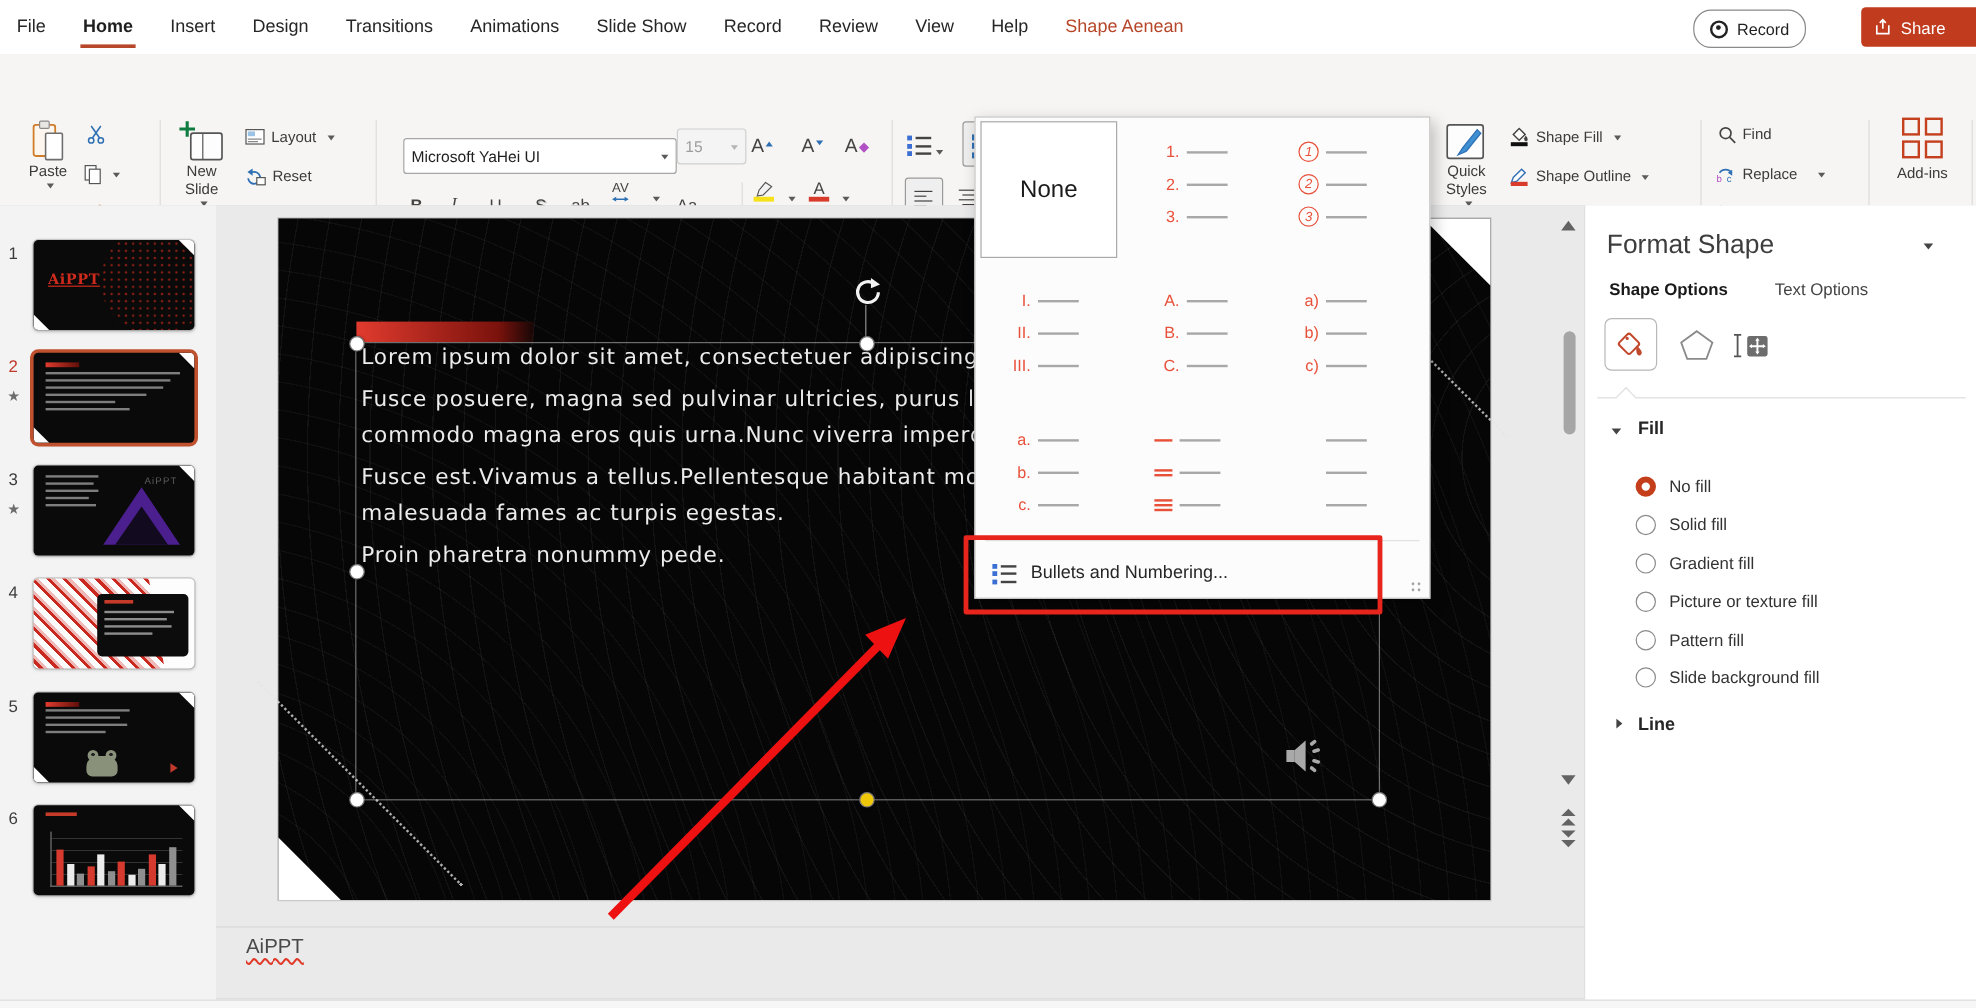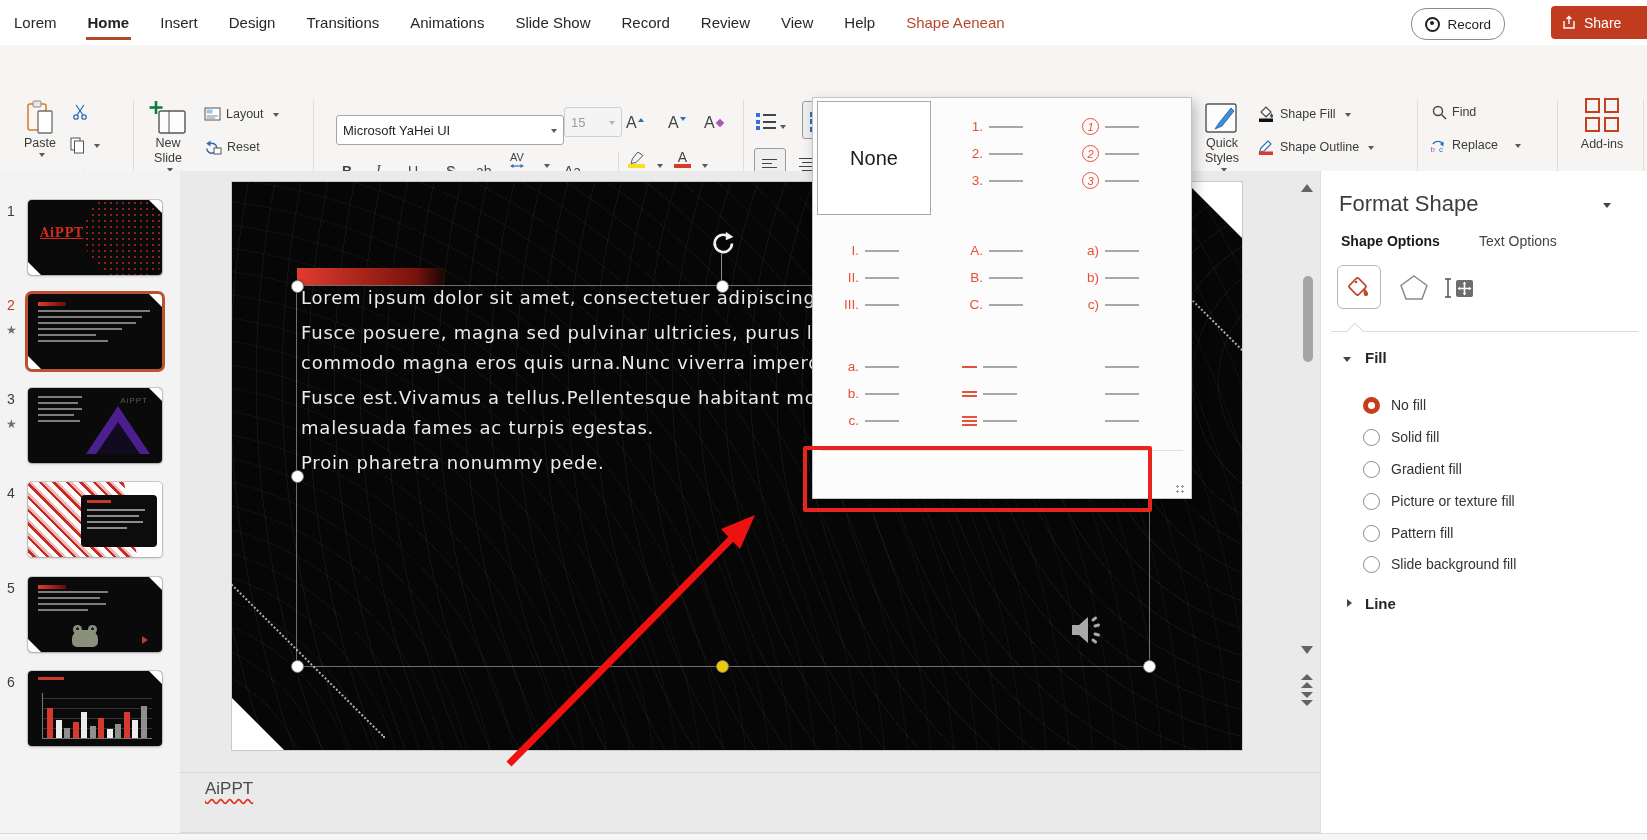--- a/index.html
+++ b/index.html
@@ -131,21 +131,21 @@
   #arrow-svg{position:absolute;left:0;top:0;z-index:30;pointer-events:none}
   #status{position:absolute;left:0;top:833px;width:1647px;height:7px;background:#f6f6f6;border-top:1px solid #dcdcdc}
 </style>
 </head>
 <body>
 
 <div id="app">
 
   <div id="titlebar">
     <div class="tabs">
-      <span class="tab">Lorem</span>
+      <span class="tab">File</span>
       <span class="tab active">Home</span>
       <span class="tab">Insert</span>
       <span class="tab">Design</span>
       <span class="tab">Transitions</span>
       <span class="tab">Animations</span>
       <span class="tab">Slide Show</span>
       <span class="tab">Record</span>
       <span class="tab">Review</span>
       <span class="tab">View</span>
       <span class="tab">Help</span>
@@ -766,20 +766,37 @@
           <span class="nummark"></span>
           <span class="numline"></span>
         </div>
       <div class="numrow">
           <span class="nummark"></span>
           <span class="numline"></span>
         </div>
     </div>
 
     <div class="menusep"></div>
+    <div class="menufoot">
+      <span class="bnicon">
+        <i>
+            <b></b>
+            <s></s>
+          </i>
+          <i>
+            <b></b>
+            <s></s>
+          </i>
+          <i>
+            <b></b>
+            <s></s>
+          </i>
+      </span>
+      <span>Bullets and Numbering...</span>
+    </div>
     <span class="grip"></span>
   </div>
 
   <div id="annot-rect"></div>
   <svg id="arrow-svg" width="1647" height="840" viewBox="0 0 1647 840">
     <line x1="509" y1="764" x2="734" y2="536" stroke="#ee1111" stroke-width="7"></line>
     <polygon points="755,515 740,549 721,529" fill="#ee1111"></polygon>
   </svg>
 
   <div id="pane">

